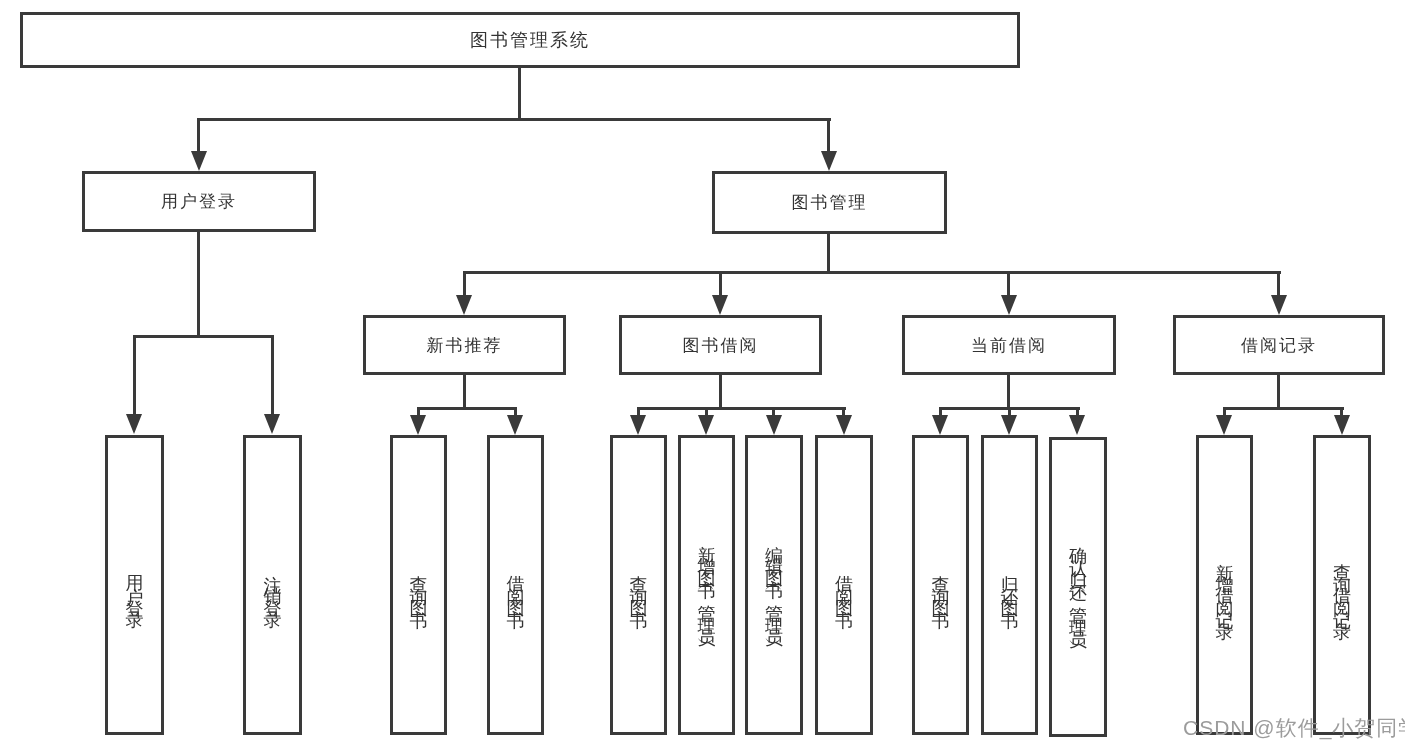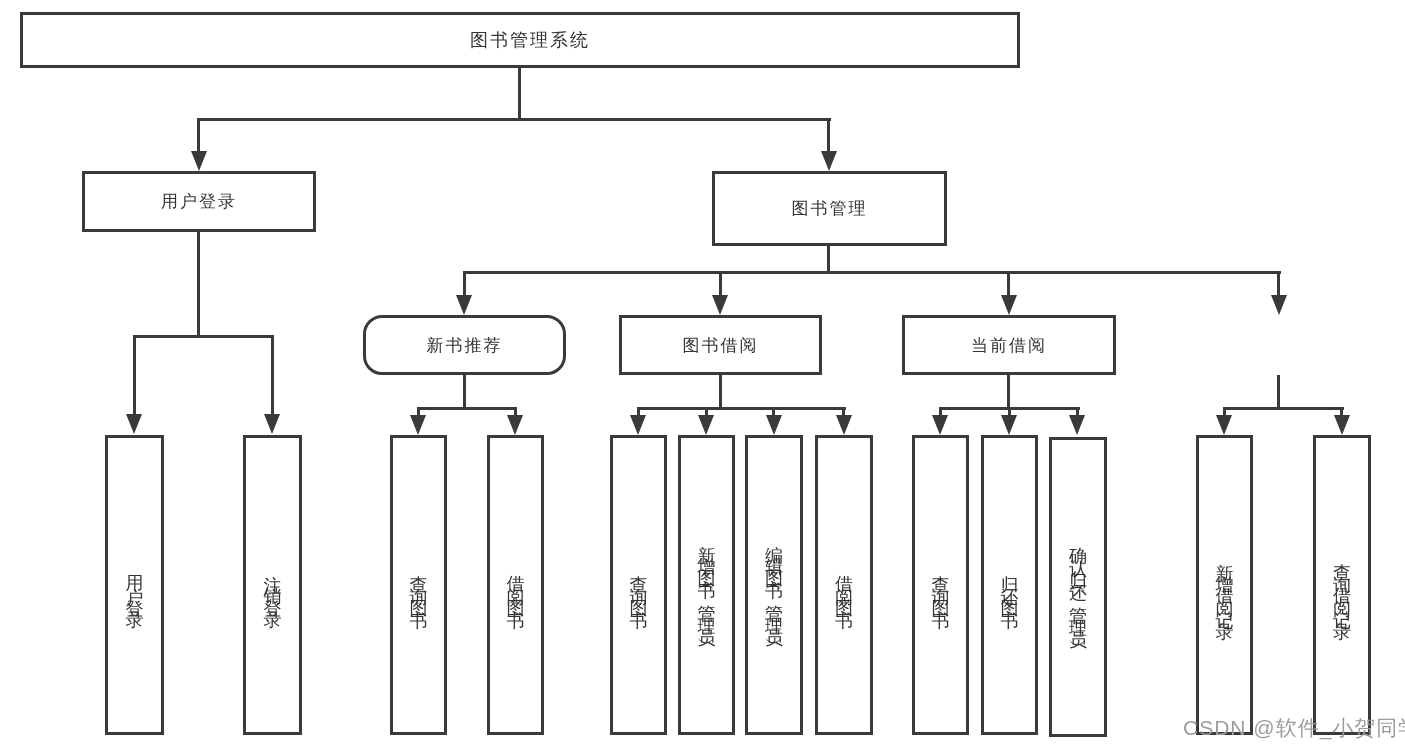--- a/index.html
+++ b/index.html
@@ -95,21 +95,21 @@
   <div class="vline" style="left:518px; top:68px; height:50px;"></div>
   <div class="hline" style="left:197px; top:118px; width:634px;"></div>
   <div class="vline" style="left:197px; top:118px; height:36px;"></div>
   <div class="ahead" style="left:191px; top:151px;"></div>
   <div class="vline" style="left:827px; top:118px; height:36px;"></div>
   <div class="ahead" style="left:821px; top:151px;"></div>
 
   <div class="box" style="left:82px; top:171px; width:234px; height:61px;">
     <span>用户登录</span>
   </div>
-  <div class="box" style="left:712px; top:171px; width:235px; height:75px;">
+  <div class="box" style="left:712px; top:171px; width:235px; height:63px;">
     <span>图书管理</span>
   </div>
 
   <div class="vline" style="left:197px; top:232px; height:103px;"></div>
   <div class="hline" style="left:133px; top:335px; width:141px;"></div>
   <div class="vline" style="left:133px; top:335px; height:80px;"></div>
   <div class="ahead" style="left:126px; top:414px;"></div>
   <div class="vline" style="left:271px; top:335px; height:80px;"></div>
   <div class="ahead" style="left:264px; top:414px;"></div>
 
@@ -117,28 +117,31 @@
   <div class="hline" style="left:463px; top:271px; width:818px;"></div>
   <div class="vline" style="left:463px; top:271px; height:25px;"></div>
   <div class="ahead" style="left:456px; top:295px;"></div>
   <div class="vline" style="left:719px; top:271px; height:25px;"></div>
   <div class="ahead" style="left:712px; top:295px;"></div>
   <div class="vline" style="left:1007px; top:271px; height:25px;"></div>
   <div class="ahead" style="left:1001px; top:295px;"></div>
   <div class="vline" style="left:1277px; top:271px; height:25px;"></div>
   <div class="ahead" style="left:1271px; top:295px;"></div>
 
-  <div class="box" style="left:363px; top:315px; width:203px; height:60px;border-radius:19px;">
+  <div class="box" style="left:363px; top:315px; width:203px; height:60px;">
     <span>新书推荐</span>
   </div>
   <div class="box" style="left:902px; top:315px; width:214px; height:60px;">
     <span>当前借阅</span>
   </div>
   <div class="box" style="left:619px; top:315px; width:203px; height:60px;">
     <span>图书借阅</span>
+  </div>
+  <div class="box" style="left:1173px; top:315px; width:212px; height:60px;">
+    <span>借阅记录</span>
   </div>
 
   <div class="vline" style="left:463px; top:375px; height:32px;"></div>
   <div class="hline" style="left:417px; top:407px; width:100px;"></div>
   <div class="vline" style="left:417px; top:407px; height:10px;"></div>
   <div class="ahead" style="left:410px; top:415px;"></div>
   <div class="vline" style="left:514px; top:407px; height:10px;"></div>
   <div class="ahead" style="left:507px; top:415px;"></div>
 
   <div class="vline" style="left:719px; top:375px; height:32px;"></div>

